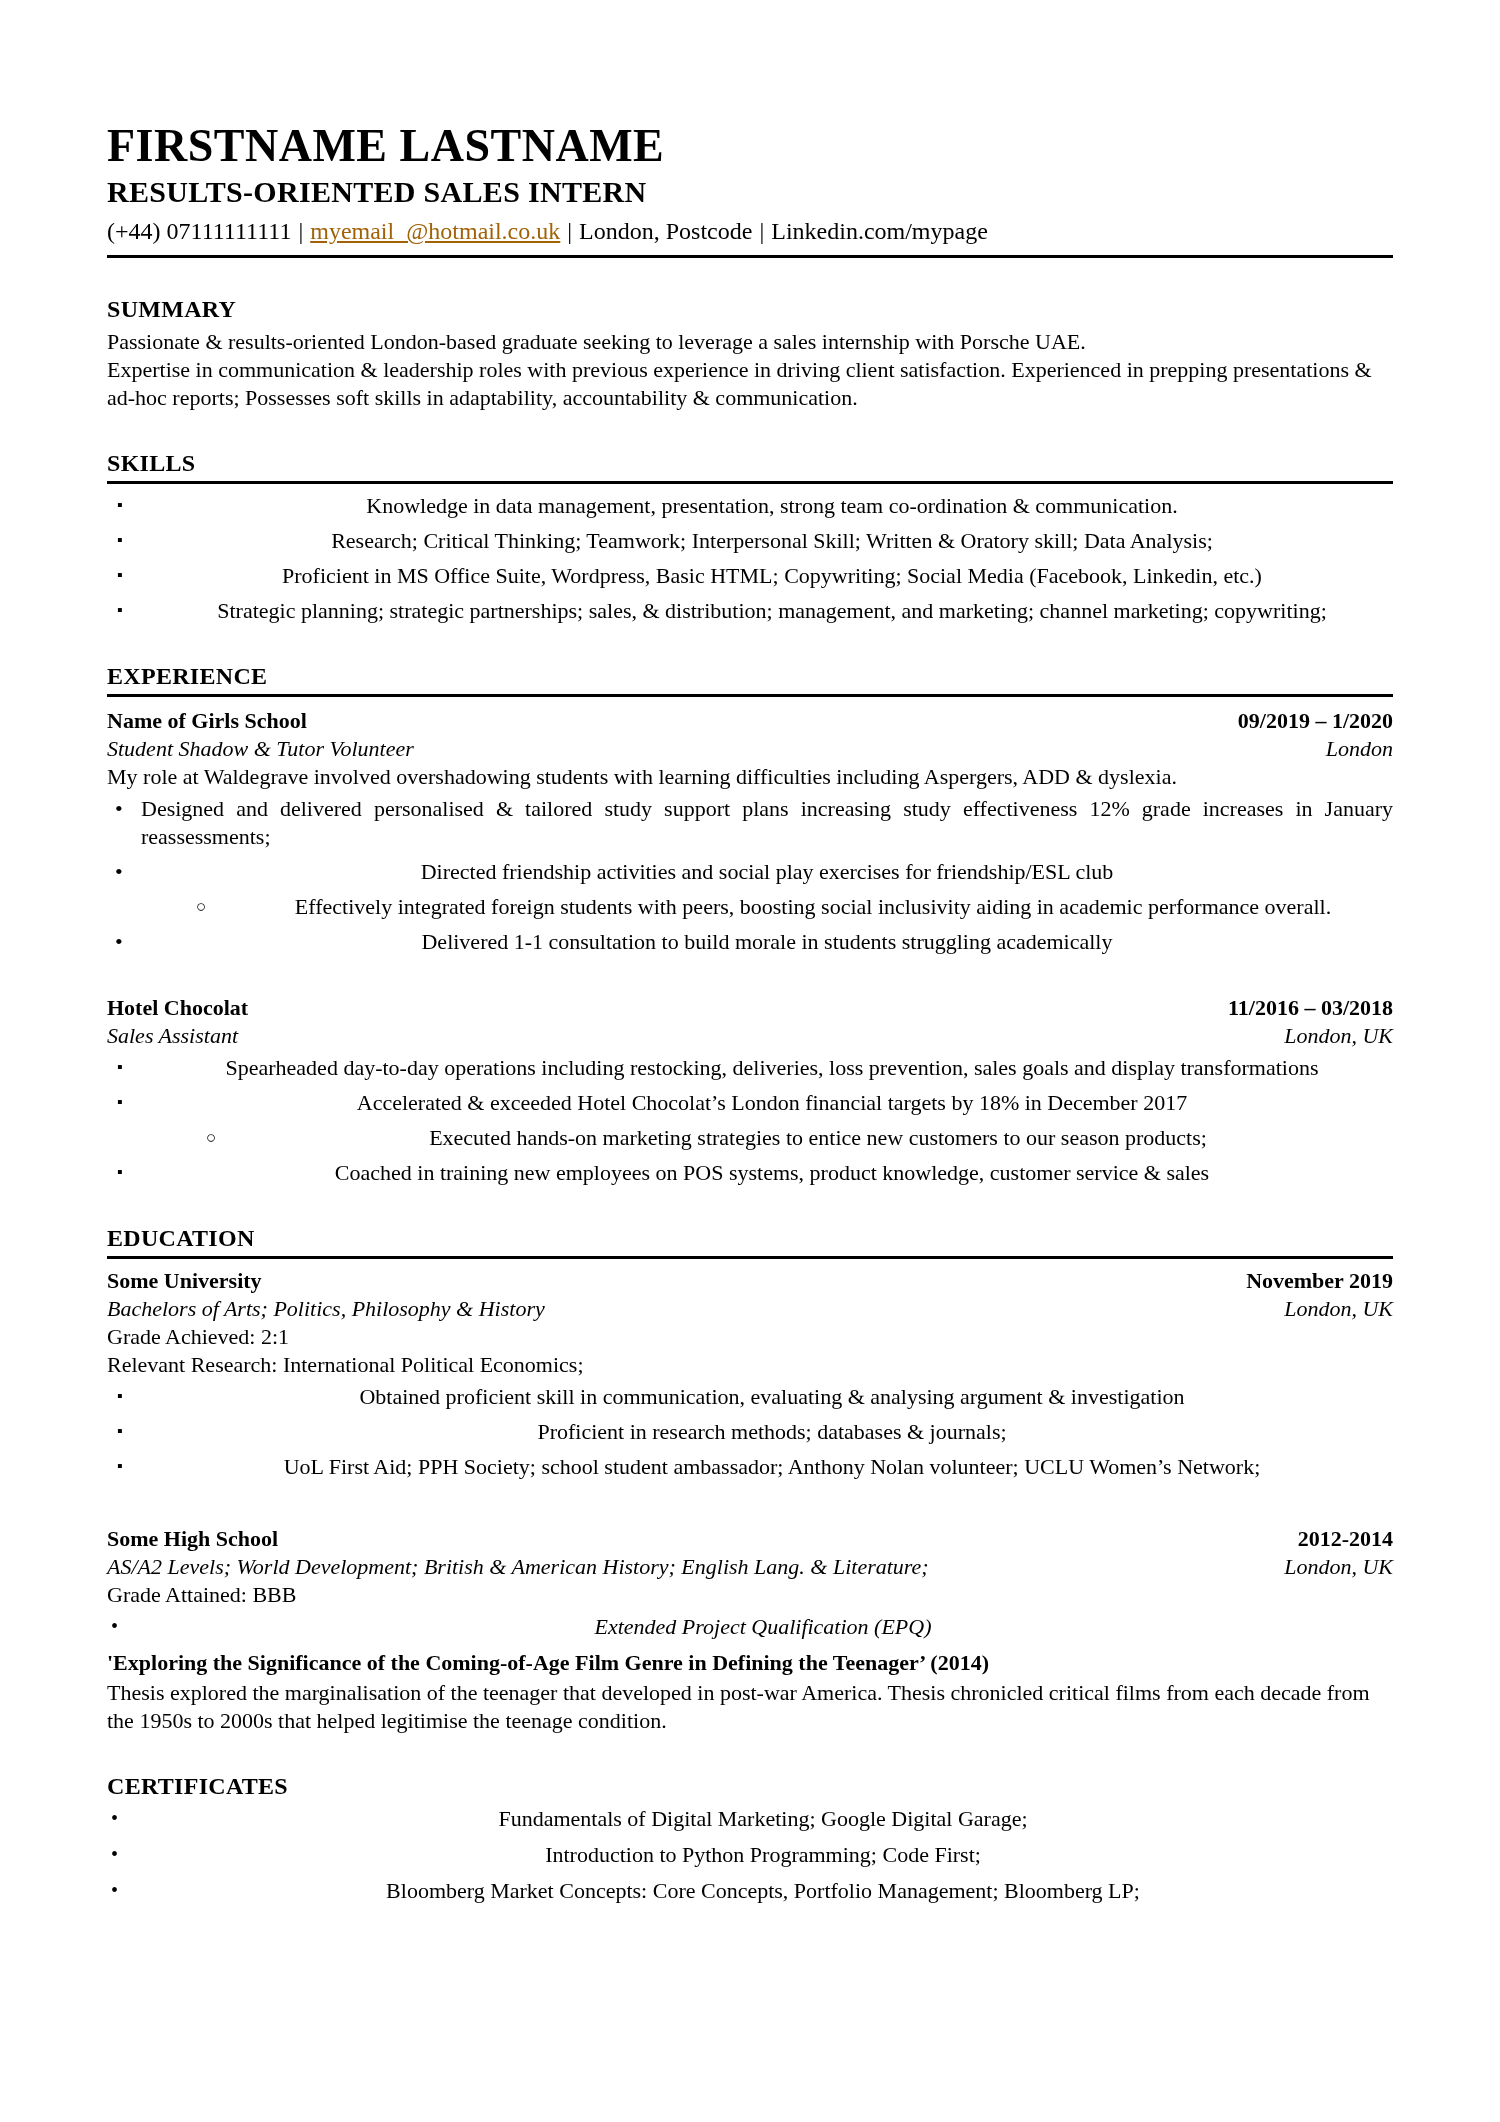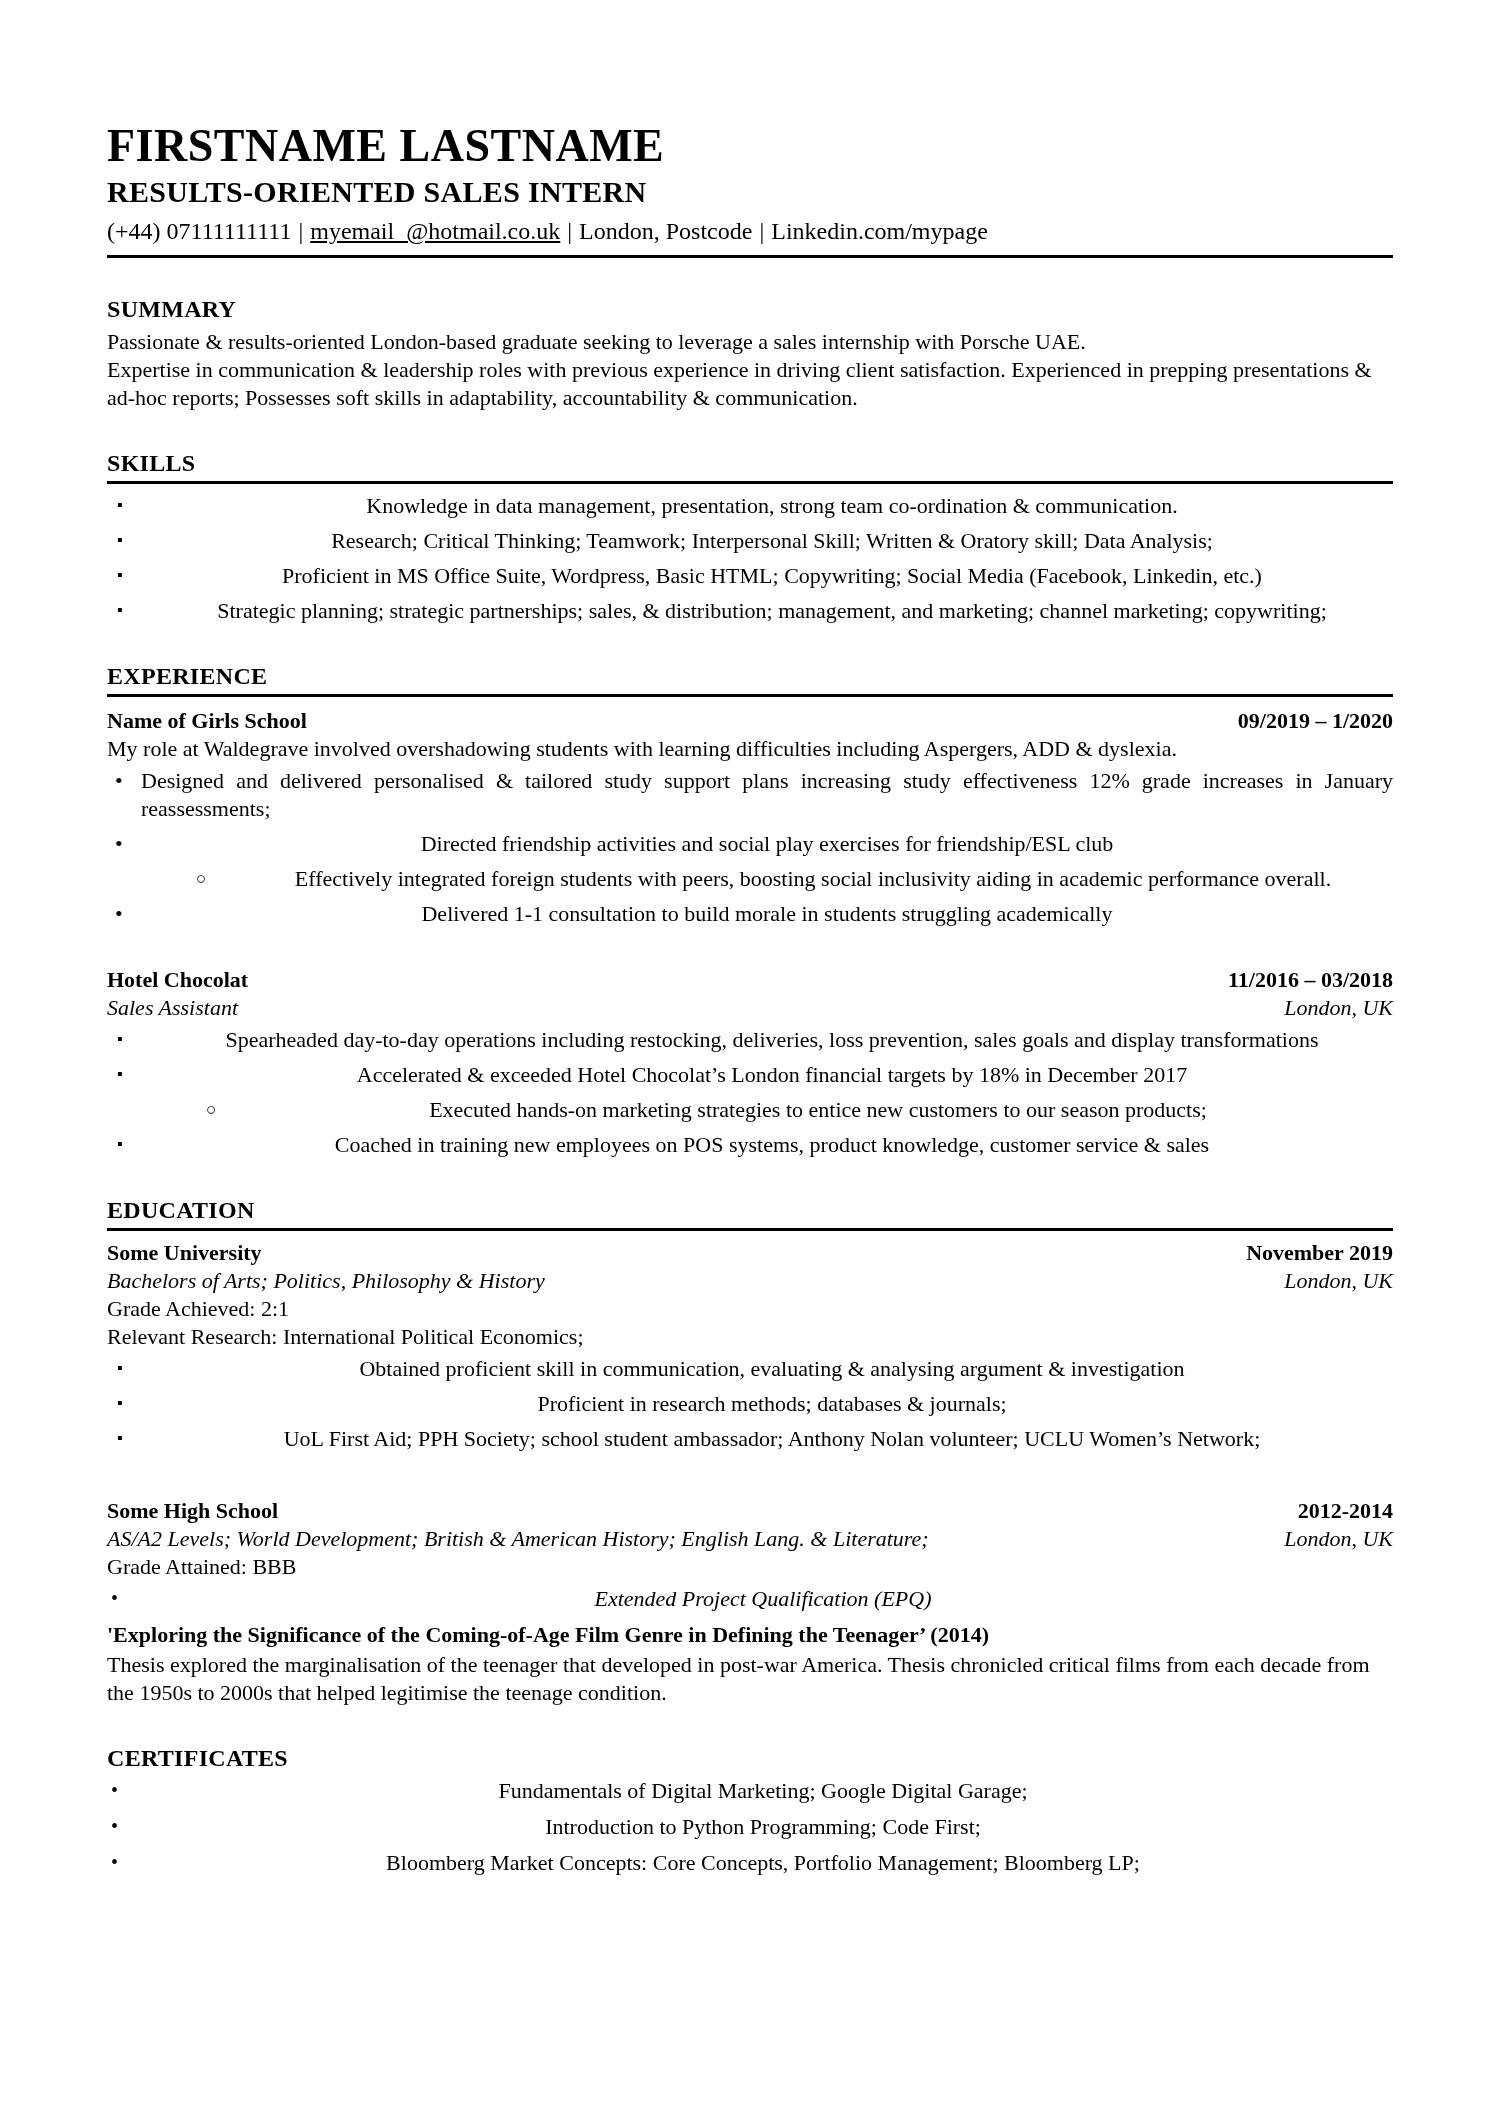--- a/index.html
+++ b/index.html
@@ -31,21 +31,21 @@
     letter-spacing: 0.3px;
   }
   .contact-line {
     margin-top: 6px;
     font-size: 24px;
     line-height: 30px;
     padding-bottom: 9px;
     border-bottom: 3px solid #000;
   }
   .contact-line .sep { margin: 0 7px; }
-  .email-link { color: #000000; text-decoration: underline; cursor: pointer; }
+  .email-link { color: #a16207; text-decoration: underline; cursor: pointer; }
 
   
   .section-heading {
     margin: 36px 0 4px 0;
     font-size: 24px;
     line-height: 30px;
     font-weight: bold;
     letter-spacing: 0.3px;
   }
   .section-heading.ruled {
@@ -136,20 +136,24 @@
   </section>
 
   <section>
     <h3 class="section-heading ruled">EXPERIENCE</h3>
 
     <article class="job">
       <div class="row bold">
         <span>Name of Girls School</span>
         <span>09/2019 – 1/2020</span>
       </div>
+      <div class="row italic">
+        <span>Student Shadow &amp; Tutor Volunteer</span>
+        <span>London</span>
+      </div>
       <p class="justify">My role at Waldegrave involved overshadowing students with learning difficulties including Aspergers, ADD &amp; dyslexia.</p>
       <ul class="rd">
         <li class="justify"><span>Designed and delivered personalised &amp; tailored study support plans increasing study effectiveness 12% grade increases in January reassessments;</span></li>
         <li>
           <span>Directed friendship activities and social play exercises for friendship/ESL club</span>
           <ul class="circ">
             <li><span>Effectively integrated foreign students with peers, boosting social inclusivity aiding in academic performance overall.</span></li>
           </ul>
         </li>
         <li><span>Delivered 1-1 consultation to build morale in students struggling academically</span></li>

